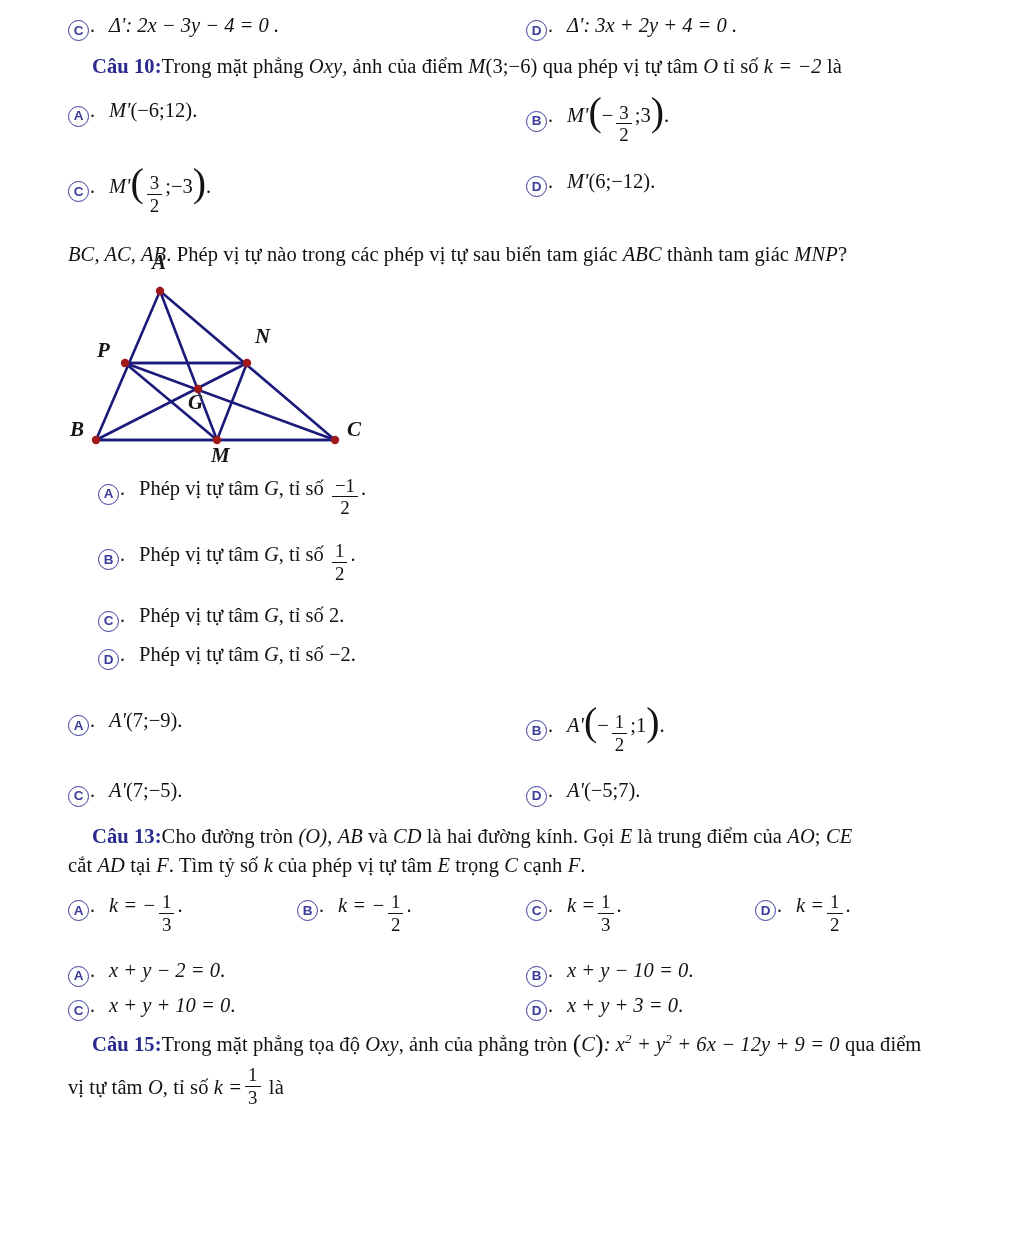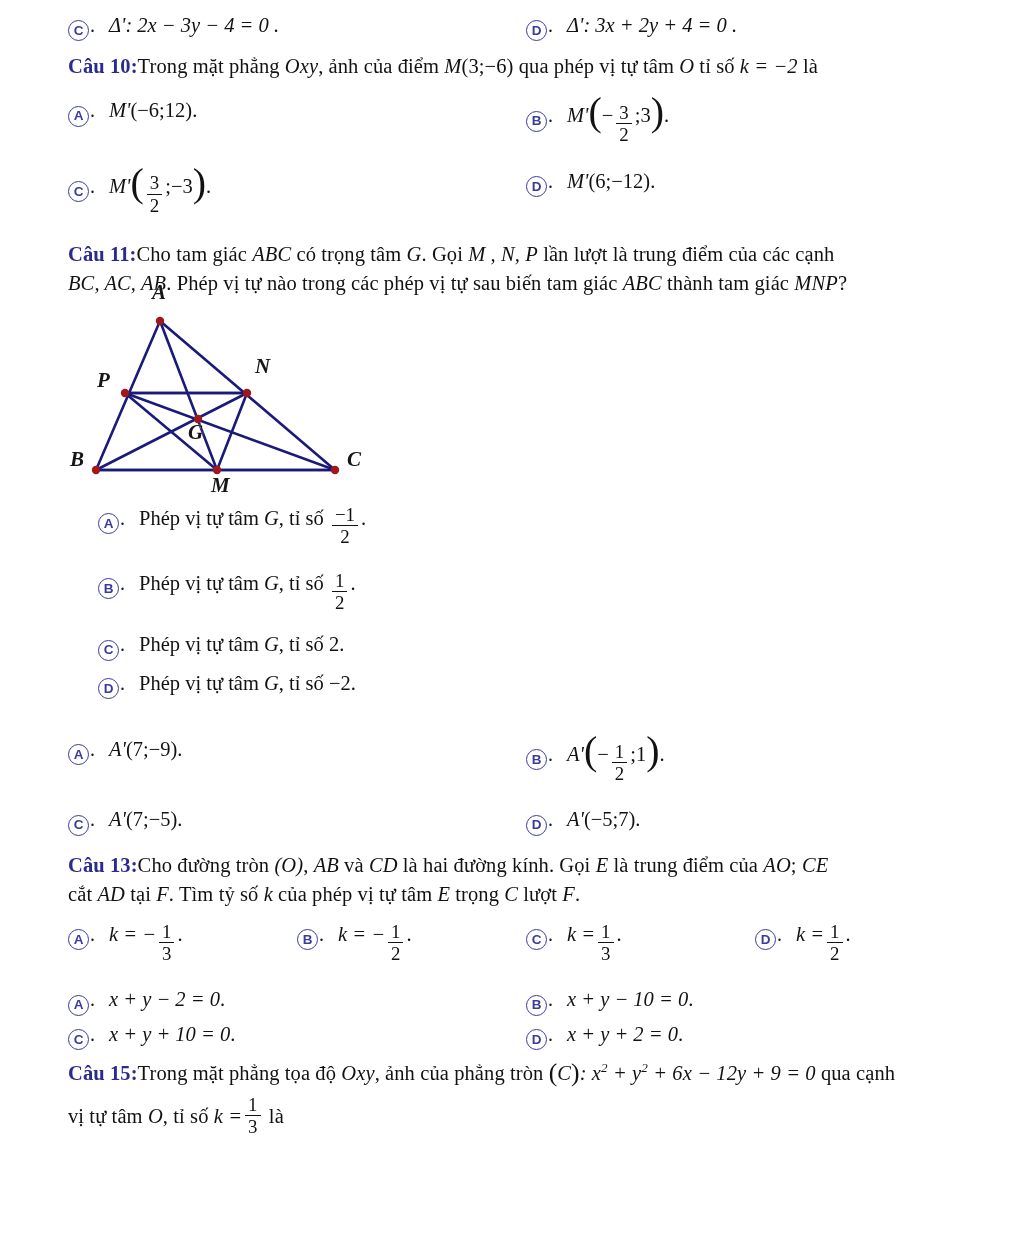--- a/index.html
+++ b/index.html
@@ -25,20 +25,21 @@
   
   .qline {
     font-size: 20.5px;
     line-height: 1.42;
     padding: 0 62px 0 68px;
     letter-spacing: 0.1px;
   }
   .qhead {
     color: #2b2b8f;
     font-weight: bold;
+    margin-left: 24px;
   }
   .mi {           
     font-style: italic;
     font-family: "Liberation Serif", "DejaVu Serif", serif;
   }
 
   
   .opts {
     padding-left: 68px;
     padding-right: 40px;
@@ -242,28 +243,20 @@
         <span class="obody">
           <span class="mi">M'</span>
             <span>(6;−12)</span>
             <span>.</span>
         </span>
       </div>
     </div>
   </div>
 
   <div class="sp22"></div>
-  <div class="qline">
-    <span class="qhead">Câu 11:</span><span>Cho tam giác</span>
-    <span class="mi">ABC</span>
-    <span>có trọng tâm</span>
-    <span class="mi">G</span><span>. Gọi</span>
-    <span class="mi">M , N, P</span>
-    <span>lần lượt là trung điểm của các cạnh</span>
-  </div>
   <div class="qline">
     <span class="mi">BC, AC, AB</span><span>. Phép vị tự nào trong các phép vị tự sau biến tam giác</span>
     <span class="mi">ABC</span>
     <span>thành tam giác</span>
     <span class="mi">MNP</span><span>?</span>
   </div>
 
   <div class="figwrap">
     <svg id="fig-svg" width="1024" height="208" viewBox="0 0 1024 208">
         <line x1="160" y1="22" x2="96" y2="171" stroke="#1a1a7a" stroke-width="2.6" stroke-linecap="round"></line>
@@ -416,21 +409,21 @@
   <div class="qline">
     <span>cắt</span>
     <span class="mi">AD</span>
     <span>tại</span>
     <span class="mi">F</span><span>. Tìm tỷ số</span>
     <span class="mi">k</span>
     <span>của phép vị tự tâm</span>
     <span class="mi">E</span>
     <span>trọng</span>
     <span class="mi">C</span>
-    <span>lượt</span>
+    <span>cạnh</span>
     <span class="mi">F</span><span>.</span>
   </div>
 
   <div class="sp14"></div>
   <div class="opts">
     <div class="orow">
       <div class="ocell quarter">
         <span class="obadge">A</span>
           <span class="odot">.</span>
         <span class="obody">
@@ -509,33 +502,33 @@
           <span class="odot">.</span>
         <span class="obody">
           <span class="mi">x + y + 10 = 0</span>
             <span>.</span>
         </span>
       </div>
       <div class="ocell half">
         <span class="obadge">D</span>
           <span class="odot">.</span>
         <span class="obody">
-          <span class="mi">x + y + 2 = 0</span>
+          <span class="mi">x + y + 3 = 0</span>
             <span>.</span>
         </span>
       </div>
     </div>
   </div>
 
   <div class="sp12"></div>
   <div class="qline">
     <span class="qhead">Câu 15:</span><span>Trong mặt phẳng tọa độ</span>
     <span class="mi">Oxy</span><span>, ảnh của phẳng tròn</span>
     <span class="midparen">(</span><span class="mi" style="font-style:italic">C</span><span class="midparen">)</span><span class="mi">: x</span><sup class="exp">2</sup><span class="mi"> + y</span><sup class="exp">2</sup><span class="mi"> + 6x − 12y + 9 = 0</span>
-    <span>qua cạnh</span>
+    <span>qua điểm</span>
   </div>
   <div class="sp10"></div>
   <div class="qline">
     <span>vị tự tâm</span>
     <span class="mi">O</span><span>, tỉ số</span>
     <span class="mi">k =</span><span class="frac">
         <span class="num">1</span>
         <span class="den">3</span>
       </span>
     <span>là</span>

